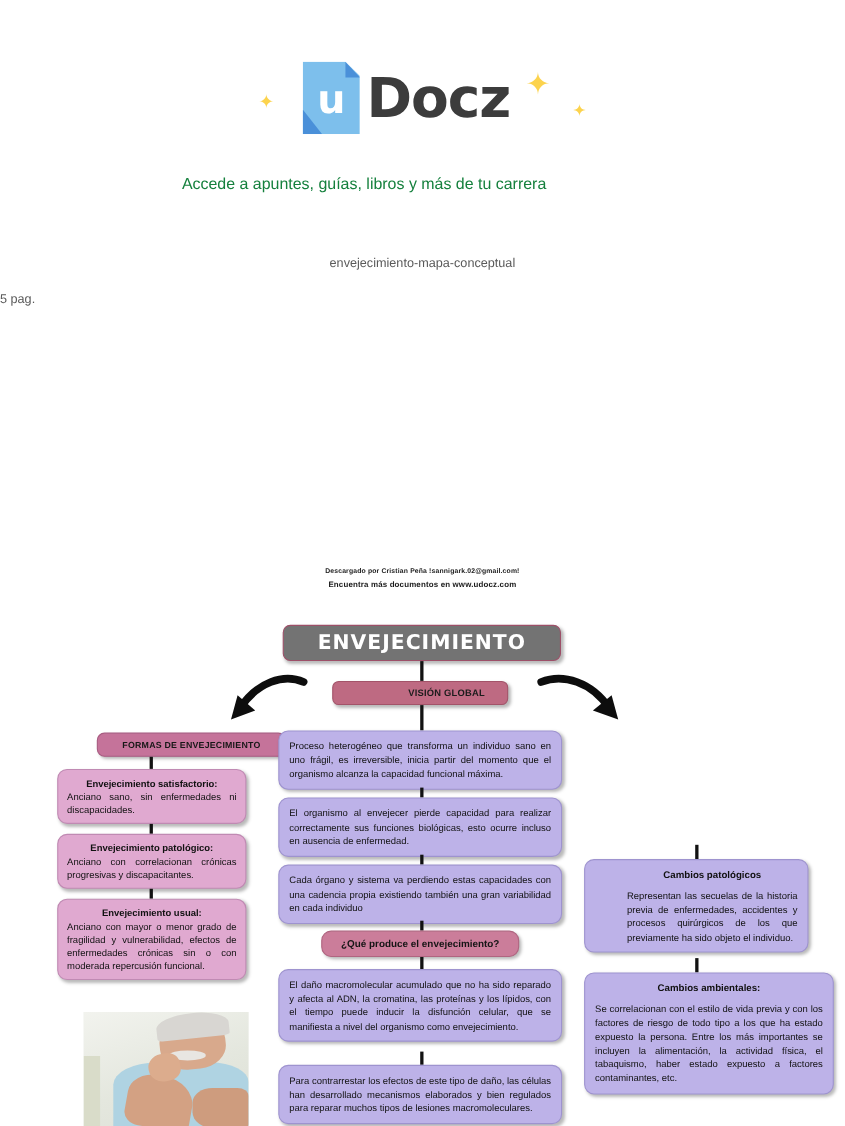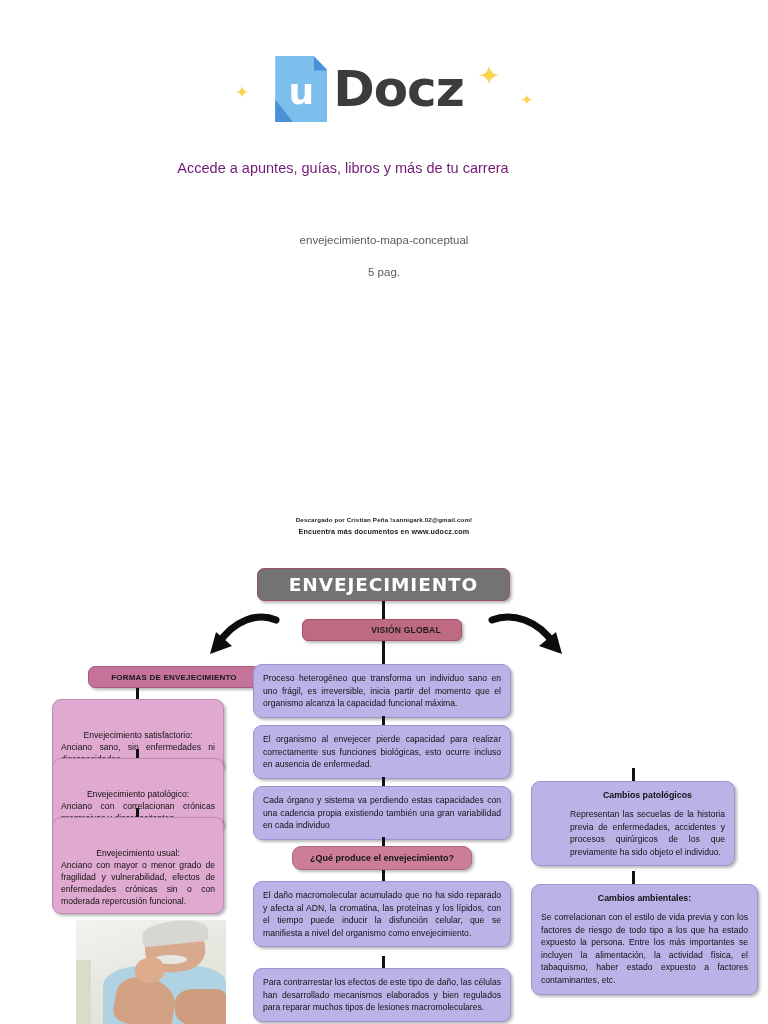--- a/index.html
+++ b/index.html
@@ -48,29 +48,29 @@
     padding-top: 4px; z-index: 3;
   }
   .logo-word {
     font-size: 50px; font-weight: bold; color: #3C3C3C;
     letter-spacing: -1px; margin-left: 6px;
     font-family: "DejaVu Sans", sans-serif;
   }
 
   .tagline {
     position: absolute; top: 160px; left: 0; width: 662px;
-    text-align: center; font-size: 14.5px; color: #701a75; margin-left: 12px;
+    text-align: center; font-size: 14.5px; color: #15803d;
   }
   .doc-title {
     position: absolute; top: 234px; left: 0; width: 768px;
     text-align: center; font-size: 11.5px; color: #5A5A5A;
   }
   .doc-pages {
     position: absolute; top: 266px; left: 0; width: 768px;
-    text-align: center; font-size: 11.5px; color: #5A5A5A;
+    font-size: 11.5px; color: #5A5A5A;
   }
 
   
   .watermark {
     position: absolute; top: 514px; left: 0; width: 768px; text-align: center;
   }
   .wm-line1 {
     font-size: 6.2px; font-weight: bold; color: #1a1a1a; letter-spacing: .15px;
     line-height: 11px;
   }
@@ -116,21 +116,21 @@
     left: 52px; top: 98px; width: 172px; height: 22px;
     background: #C5739A; border: 1px solid #a85b81; border-radius: 7px;
     display: flex; align-items: center; justify-content: center; margin-left: 36px;
   }
   .pink-head span { font-size: 8px; font-weight: bold; color: #171717; letter-spacing: .2px; }
 
   .pink-box {
     background: #E0A9D0; border: 1px solid #c08ab3;
     padding: 6px 8px 6px 8px;
   }
-  .pink-box .bt { font-size: 8.6px; font-weight: normal; display: block; text-align: center; line-height: 12px; margin-top: 23px; }
+  .pink-box .bt { font-size: 8.6px; font-weight: bold; display: block; text-align: center; line-height: 12px; }
   .pink-box .bb { font-size: 8.6px; display: block; text-align: justify; line-height: 12px; }
 
   .p1 { left: 52px; top: 131px; width: 172px; }
   .p2 { left: 52px; top: 190px; width: 172px; }
   .p3 { left: 52px; top: 249px; width: 172px; }
 
   
   .purple-box {
     background: #BDB2E8; border: 1px solid #9e93cf;
     padding: 7px 9px; font-size: 8.6px; line-height: 12.6px;

